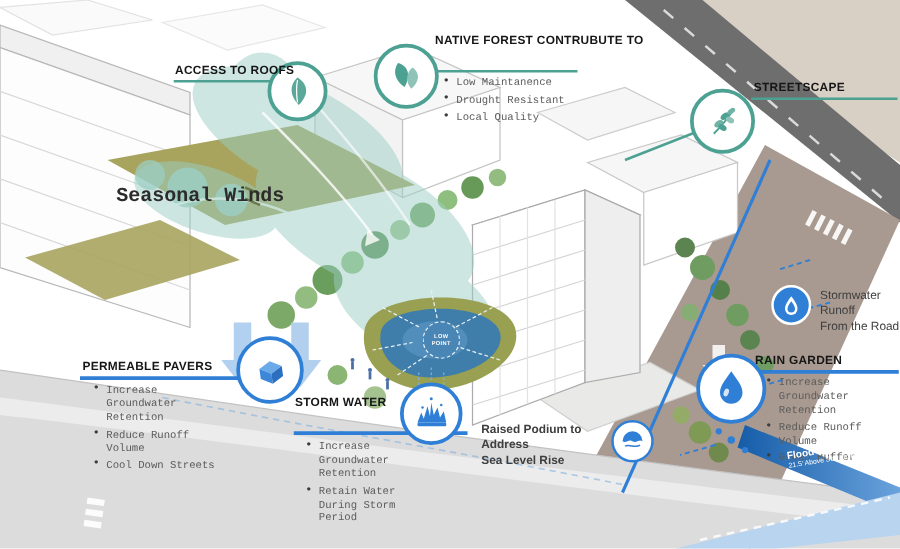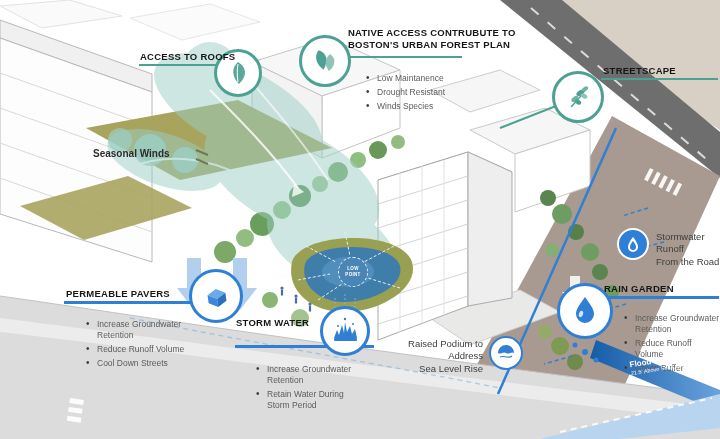--- a/index.html
+++ b/index.html
@@ -9,33 +9,33 @@
   .rule{position:absolute;z-index:1;}
   .rule-teal{height:2px;background:#4da193;}
   .rule-blue{height:2.5px;background:#2f7fd6;}
   .icon-circle{position:absolute;z-index:3;border-radius:50%;background:#fff;
                display:flex;align-items:center;justify-content:center;box-sizing:border-box;}
   .ring-teal{border:3px solid #4da193;}
   .ring-blue{border:3px solid #2f7fd6;}
   .blue-bg{background:#2f7fd6;border:2px solid #fff;}
   .txt{position:absolute;z-index:4;}
   .co-title{font-size:9.5px;font-weight:bold;color:#161616;letter-spacing:.25px;line-height:1.25;}
-  .bullets{list-style:none;margin:12px;padding:0;}
+  .bullets{list-style:none;margin:0;padding:0;font-family:Liberation Mono, monospace;}
   .bullets li{position:relative;padding-left:13px;font-size:8.5px;color:#5c5c5c;
               line-height:1.28;margin-bottom:3px;}
   .bullets li::before{content:"\2022";position:absolute;left:2px;top:-1px;color:#3c3c3c;font-size:10px;}
   .plain-label{font-size:9.5px;color:#3e3e3e;line-height:1.3;}
-  .seasonal{font-size:10px;font-weight:600;color:#2c2c2c;}
+  .seasonal{font-size:16px;font-weight:600;color:#2c2c2c;font-family:Liberation Mono, monospace;}
   .flood{transform:rotate(-9deg);color:#fff;}
   .flood .t{font-size:8px;font-weight:bold;line-height:1.1;}
   .flood .s{font-size:5.5px;line-height:1.2;}
   .lowpoint{width:28px;height:28px;border:1px dashed rgba(255,255,255,.9);border-radius:50%;
             background:rgba(70,128,176,.55);display:flex;align-items:center;justify-content:center;
             text-align:center;font-size:4.5px;font-weight:bold;color:#fff;letter-spacing:.3px;line-height:1.25;}
-  .right-align{text-align:right;}
+  .right-align{text-align:left;font-weight:bold;}
 </style>
 </head>
 <body>
 
 <div id="canvas">
 
 <svg id="bg" width="720" height="439" viewBox="0 0 720 439">
   <defs>
     <linearGradient id="floodGrad" x1="0" y1="0" x2="1" y2="0">
       <stop offset="0" stop-color="#155ca8"></stop>
@@ -284,27 +284,26 @@
 <span class="icon-circle ring-blue" style="left:489px;top:336px;width:34px;height:34px;border-width:2.5px;">
   <svg width="20" height="20" viewBox="0 0 20 20">
     <path d="M2,10 a8,8 0 0 1 16,0 C15,8 13,12 10,10 C7,8 5,12 2,10 Z" fill="#2f7fd6"></path>
     <path d="M4,14 C7,12 13,16 16,13" stroke="#2f7fd6" stroke-width="1.2" fill="none"></path>
   </svg>
 </span>
 
 <div class="txt co-title" style="left:140px;top:51px;">ACCESS TO ROOFS</div>
 
 <div class="txt" style="left:348px;top:27px;width:180px;">
-  <div class="co-title">NATIVE ACCESS CONTRUBUTE TO</div>
-  <div class="co-title">BOSTON'S URBAN FOREST PLAN</div>
+  <div class="co-title">NATIVE FOREST CONTRUBUTE TO</div>
 </div>
 <ul class="bullets txt" style="left:352px;top:61px;width:130px;">
   <li>Low Maintanence</li>
   <li>Drought Resistant</li>
-  <li>Winds Species</li>
+  <li>Local Quality</li>
 </ul>
 
 <div class="txt co-title" style="left:603px;top:65px;">STREETSCAPE</div>
 
 <div class="txt seasonal" style="left:93px;top:148px;">Seasonal Winds</div>
 
 <div class="txt co-title" style="left:66px;top:288px;">PERMEABLE PAVERS</div>
 <ul class="bullets txt" style="left:72px;top:307px;width:108px;">
   <li>Increase Groundwater Retention</li>
   <li>Reduce Runoff Volume</li>

